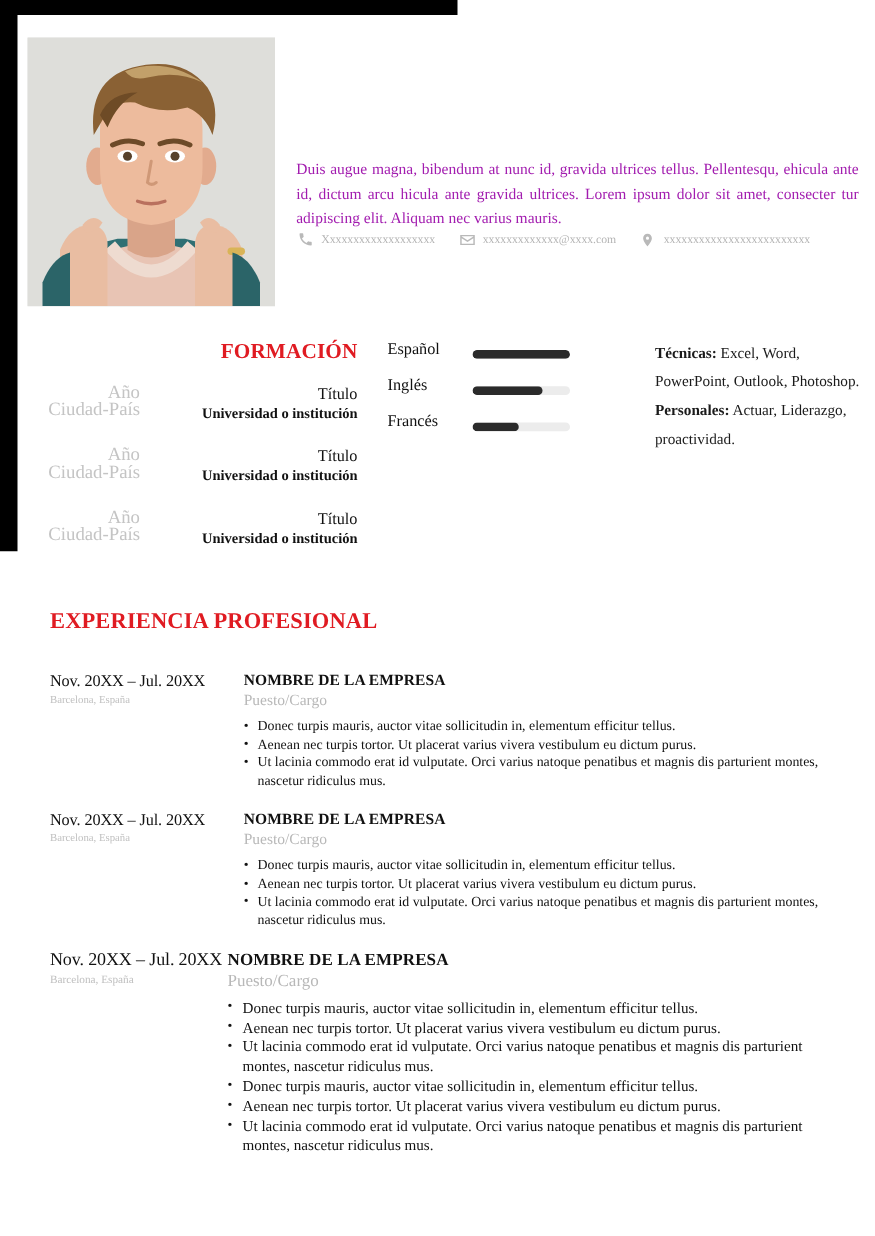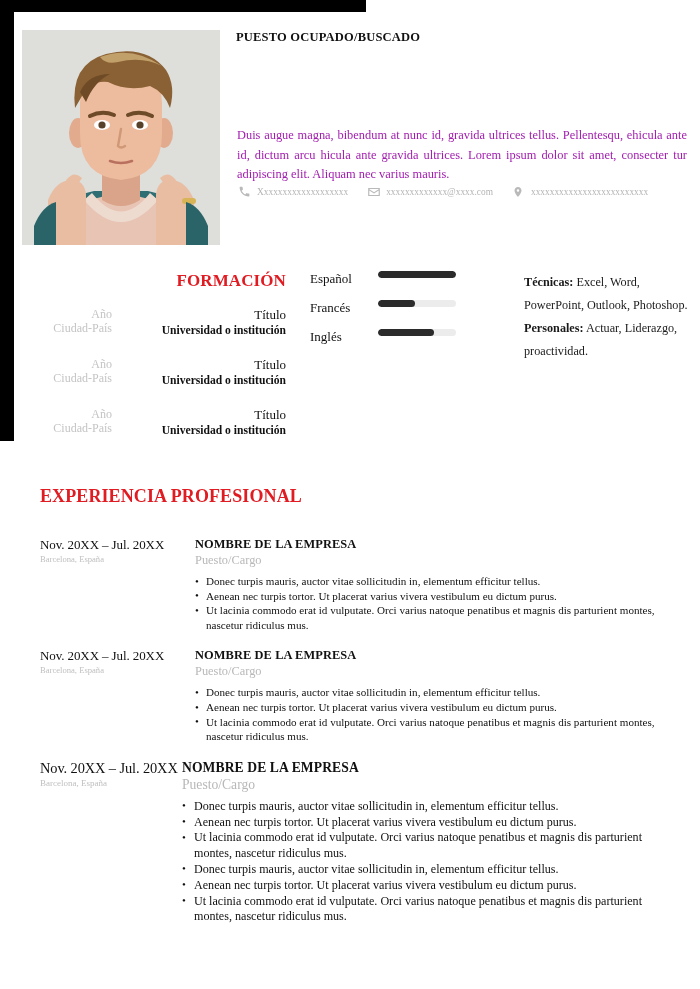--- a/index.html
+++ b/index.html
@@ -102,29 +102,29 @@
     color: #e01b22;
     font-weight: bold;
     font-size: 17px;
     letter-spacing: 0.1px;
   }
 
   
   .formacion { position: absolute; left: 36px; top: 271px; width: 250px; text-align: right; }
   .formacion .sec-title { margin-bottom: 16px; }
   .edu-item { display: flex; margin-bottom: 18px; }
-  .edu-left { width: 76px; flex: none; color: #c4c4c4; font-size: 12px; line-height: 14px; }
+  .edu-left { width: 76px; flex: none; color: #c4c4c4; font-size: 15px; line-height: 14px; }
   .edu-right { flex: 1; }
   .edu-degree { font-size: 13px; line-height: 16px; color: #111; }
   .edu-school { font-size: 11.6px; font-weight: bold; line-height: 16px; color: #111; }
 
   
   .idiomas { position: absolute; left: 310px; top: 271px; width: 190px; }
   .idiomas .sec-title { margin-bottom: 18px; }
-  .lang-row { display: flex; align-items: flex-start; margin-bottom: 13px; }
+  .lang-row { display: flex; align-items: flex-end; margin-bottom: 13px; }
   .lang-name { width: 68px; flex: none; font-size: 13px; color: #111; }
   .lang-track {
     position: relative;
     width: 78px; height: 7px;
     background: #ececec;
     border-radius: 4px;
     overflow: hidden;
   }
   .lang-fill {
     position: absolute; left: 0; top: 0;
@@ -220,21 +220,20 @@
     <path d="M44 150 Q52 140 60 148 Q56 156 46 156 Z" fill="#e9bda2"></path>
     <path d="M154 150 Q146 140 138 148 Q142 156 152 156 Z" fill="#e9bda2"></path>
     <rect x="160" y="168" width="14" height="6" rx="3" fill="#d9b457"></rect>
 
     <path d="M12 215 L12 196 Q20 176 34 172 L34 215 Z" fill="#2b6468"></path>
     <path d="M186 215 L186 196 Q178 176 164 172 L164 215 Z" fill="#2b6468"></path>
   </svg>
 </div>
 
 <div class="identity">
-  <div class="job-title">PUESTO OCUPADO/BUSCADO</div>
 </div>
 
 <div class="profile">Duis augue magna, bibendum at nunc id, gravida ultrices tellus. Pellentesqu, ehicula ante id, dictum arcu hicula ante gravida ultrices. Lorem ipsum dolor sit amet, consecter tur adipiscing elit. Aliquam nec varius mauris.</div>
 
 <div class="contact">
   <div class="contact-item">
     <span class="ico">
       <svg width="13" height="13" viewBox="0 0 24 24">
           <path d="M6.6 10.8c1.4 2.8 3.8 5.1 6.6 6.6l2.2-2.2c.3-.3.7-.4 1-.2 1.2.4 2.4.6 3.6.6.6 0 1 .4 1 1V20c0 .6-.4 1-1 1C10.6 21 3 13.4 3 4c0-.6.4-1 1-1h3.5c.6 0 1 .4 1 1 0 1.3.2 2.5.6 3.6.1.3 0 .7-.2 1l-2.3 2.2z"></path>
         </svg>
@@ -299,30 +298,30 @@
 <div class="idiomas">
 
   <div class="lang-row">
     <div class="lang-name">Español</div>
     <div class="lang-track">
       <div class="lang-fill" style="width: 100%;"></div>
     </div>
   </div>
 
   <div class="lang-row">
+    <div class="lang-name">Inglés</div>
+    <div class="lang-track">
+      <div class="lang-fill" style="width: 72%;"></div>
+    </div>
+  </div>
+
+  <div class="lang-row">
     <div class="lang-name">Francés</div>
     <div class="lang-track">
       <div class="lang-fill" style="width: 48%;"></div>
-    </div>
-  </div>
-
-  <div class="lang-row">
-    <div class="lang-name">Inglés</div>
-    <div class="lang-track">
-      <div class="lang-fill" style="width: 72%;"></div>
     </div>
   </div>
 </div>
 
 <div class="habilidades">
   <div class="skill-block">
     <b>Técnicas:</b><span> Excel, Word, PowerPoint, Outlook, Photoshop.</span>
     <b>Personales:</b><span> Actuar, Liderazgo, proactividad.</span>
   </div>
 </div>

